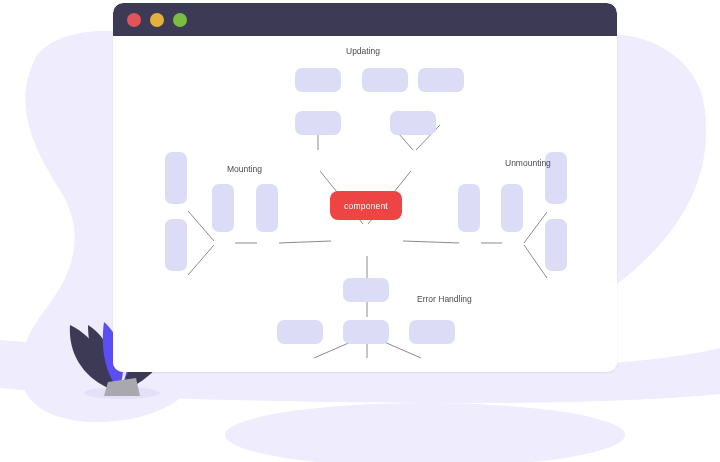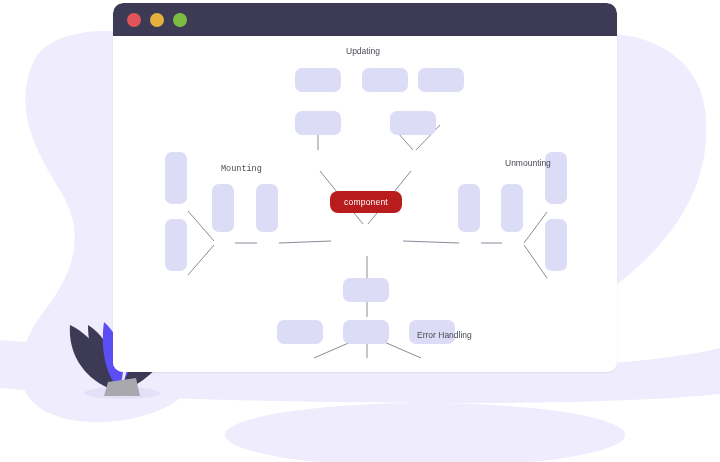--- a/index.html
+++ b/index.html
@@ -181,25 +181,25 @@
         <div class="node" style="left: 99px; top: 148px; width: 22px; height: 48px; background: rgb(220, 220, 247);"></div>
         <div class="node" style="left: 143px; top: 148px; width: 22px; height: 48px; background: rgb(220, 220, 247);"></div>
         <div class="node" style="left: 345px; top: 148px; width: 22px; height: 48px; background: rgb(220, 220, 247);"></div>
         <div class="node" style="left: 388px; top: 148px; width: 22px; height: 48px; background: rgb(220, 220, 247);"></div>
         <div class="node" style="left: 432px; top: 116px; width: 22px; height: 52px; background: rgb(220, 220, 247);"></div>
         <div class="node" style="left: 432px; top: 183px; width: 22px; height: 52px; background: rgb(220, 220, 247);"></div>
         <div class="node" style="left: 230px; top: 242px; width: 46px; height: 24px; background: rgb(220, 220, 247);"></div>
         <div class="node" style="left: 164px; top: 284px; width: 46px; height: 24px; background: rgb(220, 220, 247);"></div>
         <div class="node" style="left: 230px; top: 284px; width: 46px; height: 24px; background: rgb(220, 220, 247);"></div>
         <div class="node" style="left: 296px; top: 284px; width: 46px; height: 24px; background: rgb(220, 220, 247);"></div>
-        <div class="node root" style="left: 217px; top: 155px; width: 72px; height: 22px; background: #b91c1c;">
+        <div class="node root" style="left: 217px; top: 155px; width: 72px; height: 29px; background: #ef4444;">
           <span style="color: rgb(255, 255, 255);">component</span>
         </div>
       </div>
     <div id="labels-host">
         <div class="branch-label" style="left: 233px; top: 10px; color: rgb(74, 74, 85);">Updating</div>
-        <div class="branch-label" style="left: 108px; top: 128px; color: rgb(74, 74, 85); font-family: Liberation Mono, monospace;">Mounting</div>
+        <div class="branch-label" style="left: 114px; top: 128px; color: rgb(74, 74, 85);">Mounting</div>
         <div class="branch-label" style="left: 392px; top: 122px; color: rgb(74, 74, 85);">Unmounting</div>
-        <div class="branch-label" style="left: 304px; top: 258px; color: rgb(74, 74, 85); margin-top: 36px;">Error Handling</div>
+        <div class="branch-label" style="left: 304px; top: 258px; color: rgb(74, 74, 85);">Error Handling</div>
       </div>
 
   </div>
 </div>
 
 </body></html>

